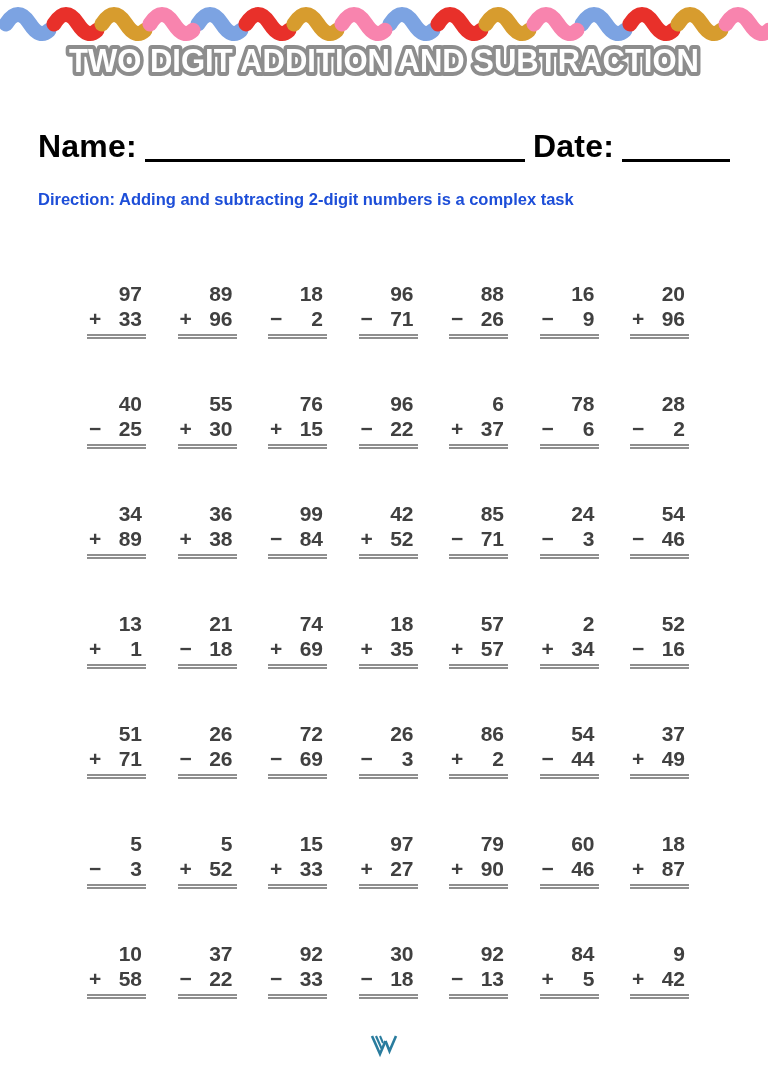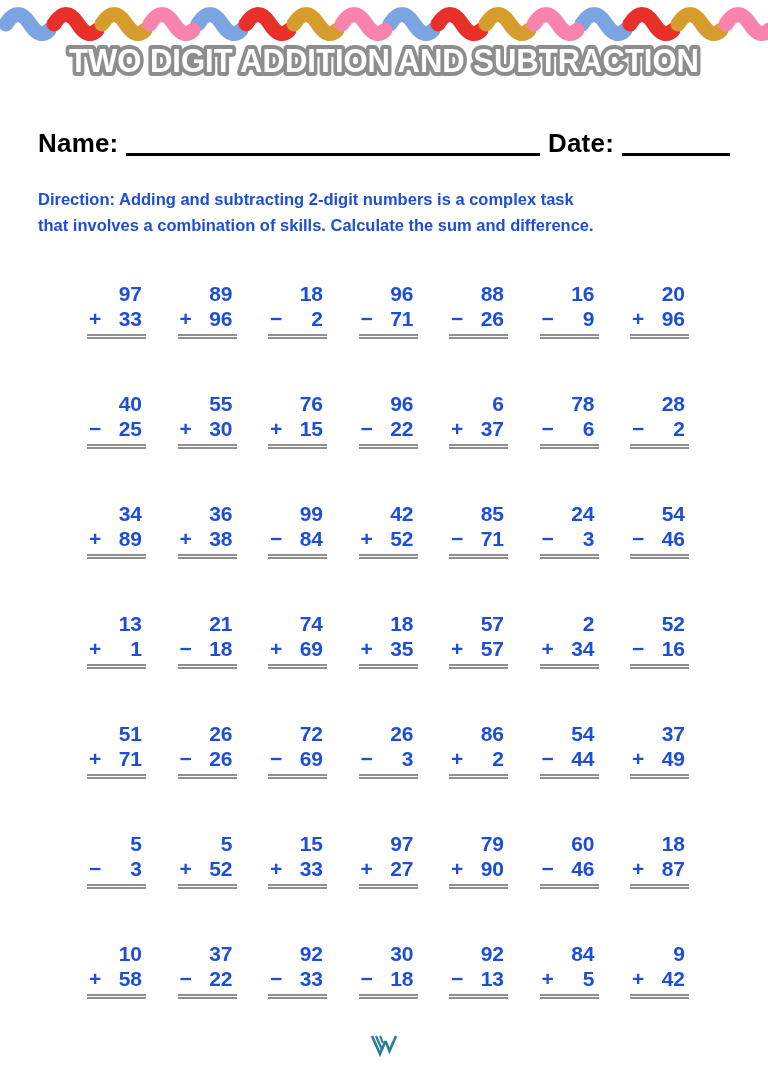--- a/index.html
+++ b/index.html
@@ -8,34 +8,34 @@
     font-family:"Liberation Sans",sans-serif;
   }
   
   .wave-svg{position:absolute;top:0;left:0;}
   
   .title-svg{position:absolute;top:34px;left:0;}
   
   .form-row{
     position:absolute;top:128px;left:38px;right:38px;
     display:flex;align-items:flex-end;
-    font-weight:bold;font-size:26px;color:#000;letter-spacing:0.2px;
+    font-weight:bold;font-size:32px;color:#000;letter-spacing:0.2px;
   }
   .blank-line{border-bottom:3px solid #000;height:0;margin:0 8px 3px 8px;}
   .name-line{flex:1 1 auto;}
   .date-line{width:108px;margin-right:0;}
   
   .direction{
     position:absolute;top:186px;left:38px;width:695px;
     font-weight:bold;font-size:16.5px;line-height:26px;color:#1d4ed8;
   }
   
   .grid{position:absolute;top:281px;left:87px;}
   .prow{display:flex;gap:31.5px;margin-bottom:52px;}
-  .cell{width:59px;font-size:21px;font-weight:bold;color:#1d4ed8;line-height:25px;}
+  .cell{width:59px;font-size:21px;font-weight:bold;color:#404040;line-height:25px;}
   .cell .top{text-align:right;padding-right:4px;}
   .cell .bot{display:flex;justify-content:space-between;padding:0 4px 0 2px;}
   .cell .ansline{height:0;margin-top:3px;border-bottom:5px double #8f8f8f;}
   
   .footer{
     position:absolute;top:1032px;left:0;width:768px;
     display:flex;align-items:center;justify-content:center;gap:7px;
   }
   .logo-text{font-weight:bold;font-size:17.5px;letter-spacing:1.4px;color:#1a1a1a;}
   .logo-text .teal{color:#2a7c9e;}
@@ -58,21 +58,20 @@
 
 <div class="form-row">
   <span>Name:</span>
   <div class="blank-line name-line"></div>
   <span>Date:</span>
   <div class="blank-line date-line"></div>
 </div>
 
 <div class="direction">
   <div>Direction:  Adding and subtracting 2-digit numbers is a complex task</div>
-  <div>that involves a combination of skills. Calculate the sum and difference.</div>
 </div>
 
 <div class="grid">
     <div class="prow">
       <div class="cell">
         <div class="top">97</div>
         <div class="bot">
           <span class="op">+</span>
           <span>33</span>
         </div>

